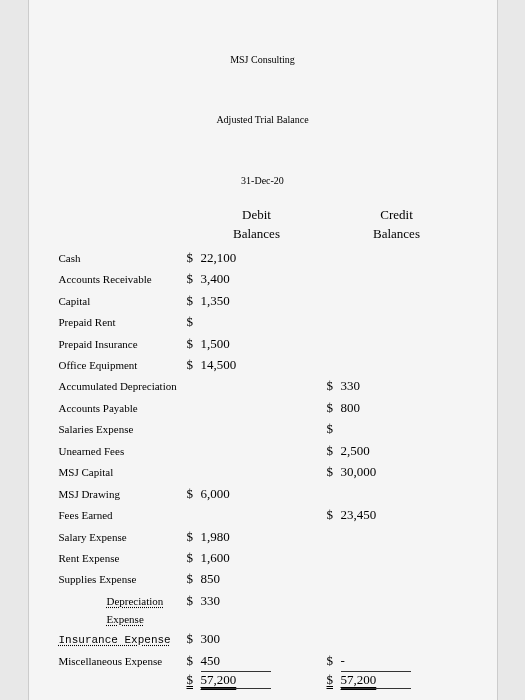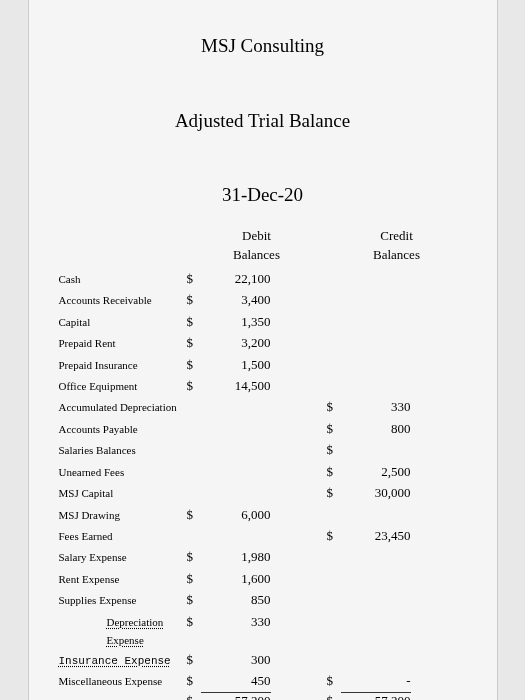--- a/index.html
+++ b/index.html
@@ -17,21 +17,21 @@
       background: #f5f5f5;
       width: 470px;
       padding: 24px 30px 28px 30px;
       border: 1px solid #ccc;
     }
     .header {
       text-align: center;
       margin-bottom: 18px;
     }
     .header-line {
-      font-size: 19px;
+      font-size: 10px;
       line-height: 1.55;
       margin-top: 45px;
     }
     .table-wrap {
       width: 100%;
     }
     .col-headers {
       display: flex;
       justify-content: flex-end;
       margin-bottom: 4px;
@@ -63,21 +63,21 @@
       align-items: baseline;
       justify-content: flex-start;
     }
     .dollar {
       width: 14px;
       text-align: left;
       font-size: 13px;
     }
     .amount {
       width: 70px;
-      text-align: right;
+      text-align: left;
       font-size: 13px;
     }
     .subtotal-row {
       display: flex;
       align-items: baseline;
     }
     .subtotal-row .debit-col .amount,
     .subtotal-row .credit-col .amount {
       border-bottom: 1px solid #333;
     }
@@ -136,21 +136,20 @@
           </div>
           <div class="credit-col">
             <span class="dollar"></span>
             <span class="amount"></span>
           </div>
         </div>
         <div class="data-row">
           <span class="row-label">Prepaid Rent</span>
           <div class="debit-col">
             <span class="dollar">$</span>
-            <span class="amount">3,200</span>
           </div>
           <div class="credit-col">
             <span class="dollar"></span>
             <span class="amount"></span>
           </div>
         </div>
         <div class="data-row">
           <span class="row-label">Prepaid Insurance</span>
           <div class="debit-col">
             <span class="dollar">$</span>
@@ -188,21 +187,21 @@
           <div class="debit-col">
             <span class="dollar"></span>
             <span class="amount"></span>
           </div>
           <div class="credit-col">
             <span class="dollar">$</span>
             <span class="amount">800</span>
           </div>
         </div>
         <div class="data-row">
-          <span class="row-label">Salaries Balances</span>
+          <span class="row-label">Salaries Expense</span>
           <div class="debit-col">
             <span class="dollar"></span>
             <span class="amount"></span>
           </div>
           <div class="credit-col">
             <span class="dollar">$</span>
           </div>
         </div>
         <div class="data-row">
           <span class="row-label">Unearned Fees</span>

